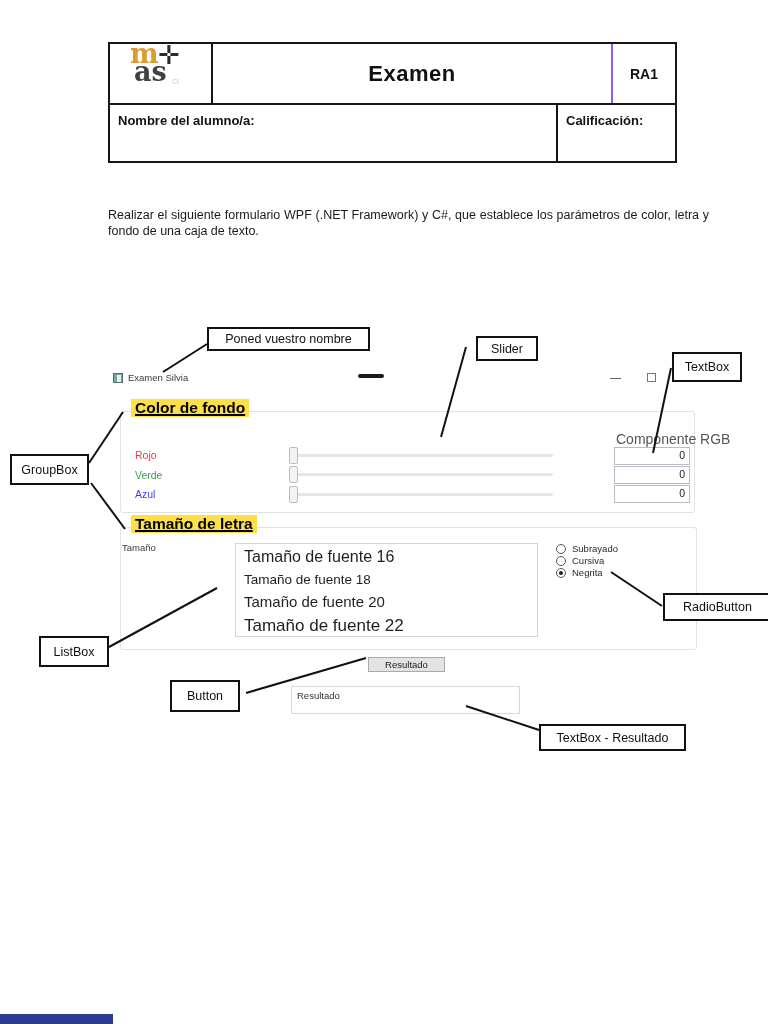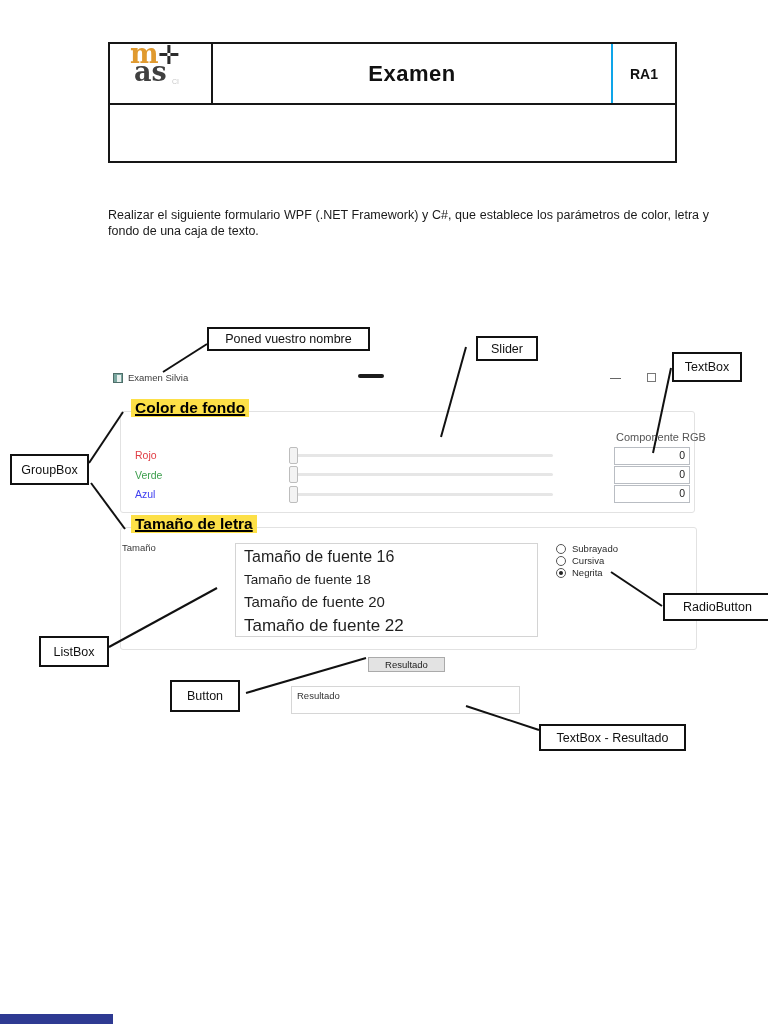--- a/index.html
+++ b/index.html
@@ -6,21 +6,21 @@
   body{
     width:768px;height:1024px;position:relative;background:#ffffff;
     font-family:"Liberation Sans", sans-serif;color:#111;overflow:hidden;
   }
   .abs{position:absolute;}
 
   
   .hdr{left:108px;top:42px;width:569px;height:121px;border:2px solid #161616;box-sizing:border-box;background:#fff;}
   .hdr-row1{display:flex;height:59px;border-bottom:2px solid #161616;}
   .hdr-logo-cell{width:101px;border-right:2px solid #161616;position:relative;}
-  .hdr-title-cell{flex:1;border-right:2px solid #0ea5e9;display:flex;align-items:center;justify-content:center;}
+  .hdr-title-cell{flex:1;border-right:2px solid #8b5cf6;display:flex;align-items:center;justify-content:center;}
   .hdr-ra-cell{width:62px;display:flex;align-items:center;justify-content:center;}
   .hdr-row2{display:flex;height:58px;}
   .hdr-name-cell{width:448px;border-right:2px solid #161616;padding:6px 8px;box-sizing:border-box;}
   .hdr-grade-cell{flex:1;padding:6px 8px;box-sizing:border-box;}
   .hdr-title{font-size:22px;font-weight:bold;letter-spacing:.5px;}
   .hdr-code{font-size:14px;font-weight:bold;}
   .hdr-label{font-size:13px;font-weight:bold;}
   .logo-m{position:absolute;left:20px;top:-4px;font-family:"DejaVu Serif",serif;font-weight:bold;font-size:27px;color:#e09a2f;line-height:1;}
   .logo-as{position:absolute;left:24px;top:14px;font-family:"DejaVu Serif",serif;font-weight:bold;font-size:27px;color:#404040;line-height:1;}
   .logo-star{position:absolute;left:48px;top:-2px;font-size:26px;color:#2b2b2b;line-height:1;}
@@ -44,21 +44,21 @@
   .win-min{position:absolute;left:500px;top:9px;width:11px;height:1px;background:#666;}
   .win-max{position:absolute;left:537px;top:4px;width:9px;height:9px;border:1px solid #777;box-sizing:border-box;}
   .annot-dash{left:358px;top:374px;width:26px;height:4px;background:#1c1c1c;border-radius:2px;}
 
   
   .groupbox{border:1px solid #e2e2e2;border-radius:3px;background:#fff;box-sizing:border-box;}
   .gb-title{position:absolute;background:#fde047;padding:0 4px;font-weight:bold;font-size:15.5px;color:#000;
             text-decoration:underline;text-decoration-thickness:2px;white-space:nowrap;}
 
   .rgb-label{font-size:10.5px;white-space:nowrap;}
-  .component-label{font-size:11px;color:#555;}
+  .component-label{font-size:14px;color:#555;}
   .slider{height:3px;background:#e6e6e6;border-radius:2px;}
   .slider-thumb{position:absolute;left:-1px;top:-7px;width:9px;height:17px;background:#f3f3f3;border:1px solid #bdbdbd;border-radius:2px;box-sizing:border-box;}
   .rgb-box{border:1px solid #b9bdc3;background:#fff;box-sizing:border-box;font-size:10.5px;color:#222;
            display:flex;align-items:flex-start;justify-content:flex-end;padding:1px 4px 0 0;}
 
   .tam-label{font-size:9.5px;color:#3a3a3a;}
   .listbox{border:1px solid #d4d4d4;background:#fff;box-sizing:border-box;padding:4px 0 0 8px;}
   .listbox .li{color:#1f1f1f;margin-bottom:6px;white-space:nowrap;}
 
   .radio-row{position:absolute;display:flex;align-items:center;gap:6px;}
@@ -82,20 +82,28 @@
       <span class="logo-m">m</span>
       <span class="logo-star">✛</span>
       <span class="logo-as">as</span>
       <span class="logo-ci">CI</span>
     </div>
     <div class="hdr-title-cell">
       <span class="hdr-title">Examen</span>
     </div>
     <div class="hdr-ra-cell">
       <span class="hdr-code">RA1</span>
+    </div>
+  </div>
+  <div class="hdr-row2">
+    <div class="hdr-name-cell">
+      <span class="hdr-label">Nombre del alumno/a:</span>
+    </div>
+    <div class="hdr-grade-cell">
+      <span class="hdr-label">Calificación:</span>
     </div>
   </div>
 </div>
 
 <div class="abs instructions">Realizar el siguiente formulario WPF (.NET Framework) y C#, que establece los parámetros de color, letra y fondo de una caja de texto.</div>
 
 <svg class="abs lines" viewBox="0 0 768 1024" xmlns="http://www.w3.org/2000/svg">
   <line x1="207" y1="344" x2="163" y2="372" stroke="#111" stroke-width="2"></line>
   <line x1="466" y1="347" x2="441" y2="437" stroke="#111" stroke-width="2"></line>
   <line x1="671" y1="368" x2="653" y2="453" stroke="#111" stroke-width="2"></line>

